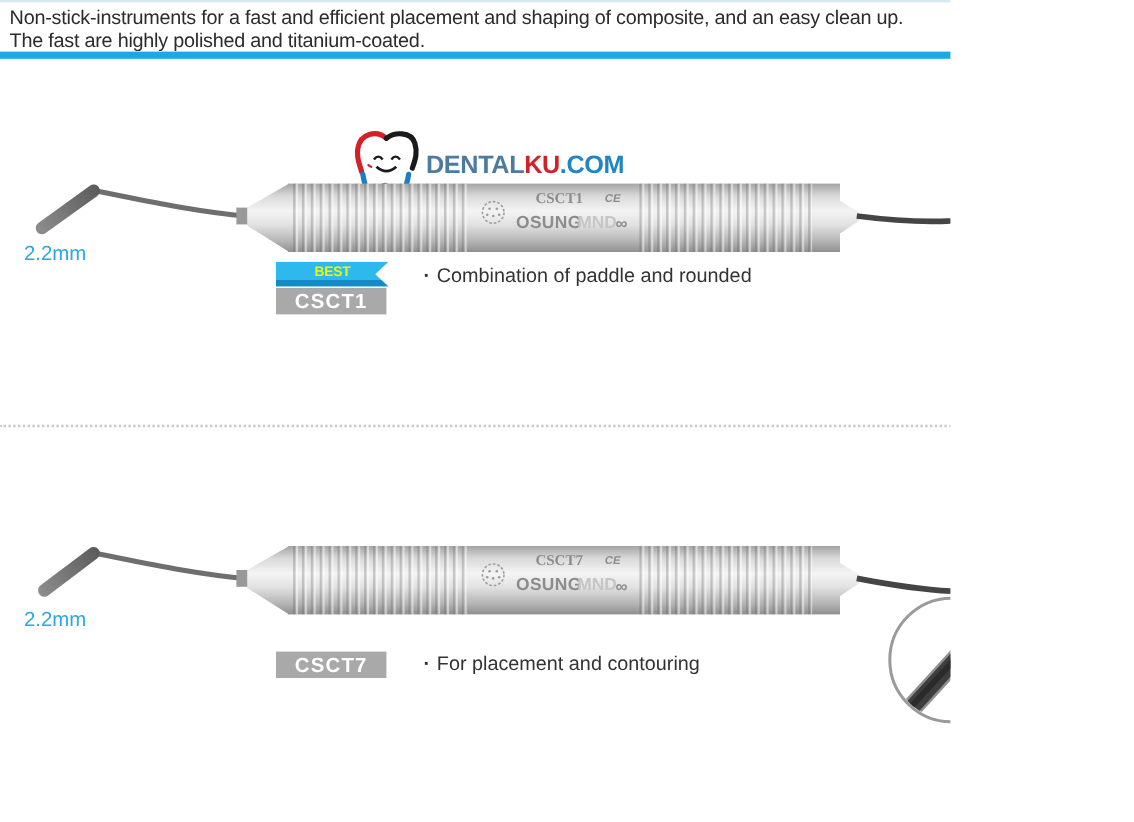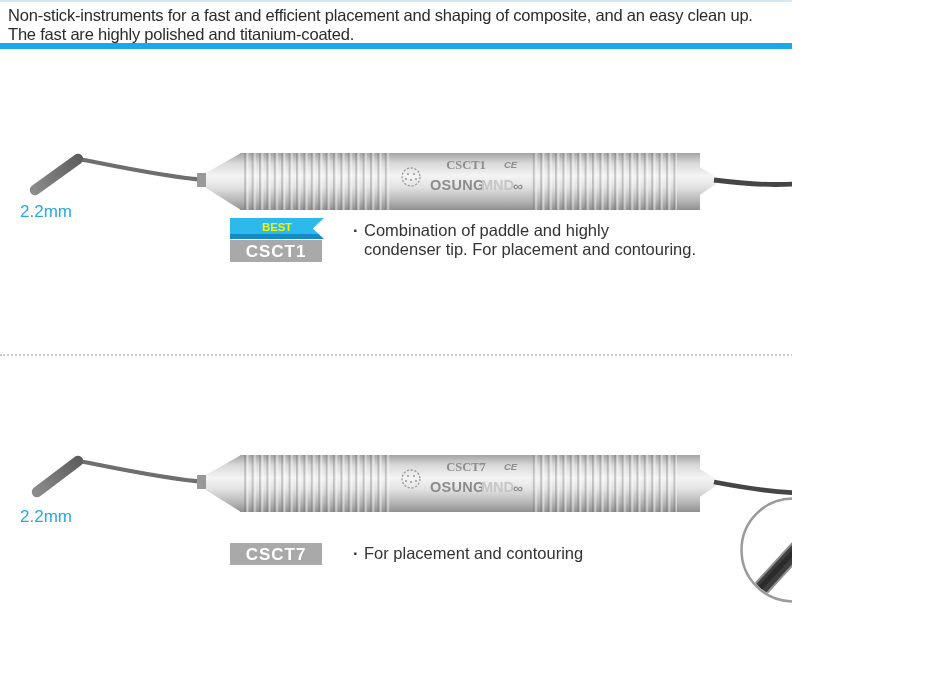--- a/index.html
+++ b/index.html
@@ -53,20 +53,34 @@
 <div class="page">
 
   <div class="top-hairline"></div>
 
   <div class="hdr">
     <p>Non-stick-instruments for a fast and efficient placement and shaping of composite, and an easy clean up.</p>
     <p>The fast are highly polished and titanium-coated.</p>
   </div>
   <div class="hdr-bar"></div>
 
+  <div class="logo">
+    <svg width="62" height="64" viewBox="0 0 60 62">
+      <path d="M29,9 C21,2 8,5 6,17 C4.5,26 8,31 9,36" fill="none" stroke="#d22127" stroke-width="4.2" stroke-linecap="round"></path>
+      <path d="M29,9 C35,4 49,3 52,13 C54.5,21 52,27 50,33" fill="none" stroke="#1a1a1a" stroke-width="4.2" stroke-linecap="round"></path>
+      <path d="M10,38 C12,50 16,60 20,58 C24,56 22,48 28,47 C33,48 31,56 35,58 C39,60 45,51 47,38" fill="none" stroke="#1b7fc4" stroke-width="4.2" stroke-linecap="round"></path>
+      <path d="M19,26 q3.5,-4.5 7,0" fill="none" stroke="#1a1a1a" stroke-width="2"></path>
+      <path d="M33,26 q3.5,-4.5 7,0" fill="none" stroke="#1a1a1a" stroke-width="2"></path>
+      <path d="M21,32 q8,7 16,0" fill="none" stroke="#1a1a1a" stroke-width="2.2"></path>
+      <path d="M14,30 q1.5,2 3.5,2.2" fill="none" stroke="#d22127" stroke-width="1.8"></path>
+    </svg>
+    <div class="logo-text">
+      <span class="logo-dental">DENTAL</span><span class="logo-ku">KU</span><span class="logo-com">.COM</span>
+    </div>
+  </div>
 
   <svg class="inst inst1" viewBox="0 0 945 95">
     <defs>
       <linearGradient id="metal-a" x1="0" y1="0" x2="0" y2="1">
         <stop offset="0" stop-color="#a4a4a4"></stop>
           <stop offset="0.18" stop-color="#d9d9d9"></stop>
         <stop offset="0.4" stop-color="#f4f4f4"></stop>
           <stop offset="0.6" stop-color="#e2e2e2"></stop>
         <stop offset="0.85" stop-color="#b3b3b3"></stop>
           <stop offset="1" stop-color="#8f8f8f"></stop>
@@ -109,22 +123,21 @@
     <line x1="857" y1="26" x2="883" y2="13" stroke="#383838" stroke-width="8" stroke-linecap="round"></line>
   </svg>
 
   <span class="measure" style="left:20px;top:202px;">2.2mm</span>
   <span class="measure" style="left:886px;top:178px;margin-left:48px;">Ø2.0</span>
 
   <div class="badge">BEST COLLECTION</div>
   <div class="model-box m1">CSCT1</div>
 
   <div class="desc desc1">
-    <div><span class="bullet">·</span><span>Combination of paddle and highly</span></div>
-    <div class="cont">condenser tip. For placement and contouring.</div>
+    <div><span class="bullet">·</span><span>Combination of paddle and rounded</span></div>
   </div>
 
   <div class="dotted-divider"></div>
 
   <svg class="inst inst2" viewBox="0 0 945 175">
     <defs>
       <linearGradient id="metal-b" x1="0" y1="0" x2="0" y2="1">
         <stop offset="0" stop-color="#a4a4a4"></stop>
           <stop offset="0.18" stop-color="#d9d9d9"></stop>
         <stop offset="0.4" stop-color="#f4f4f4"></stop>

